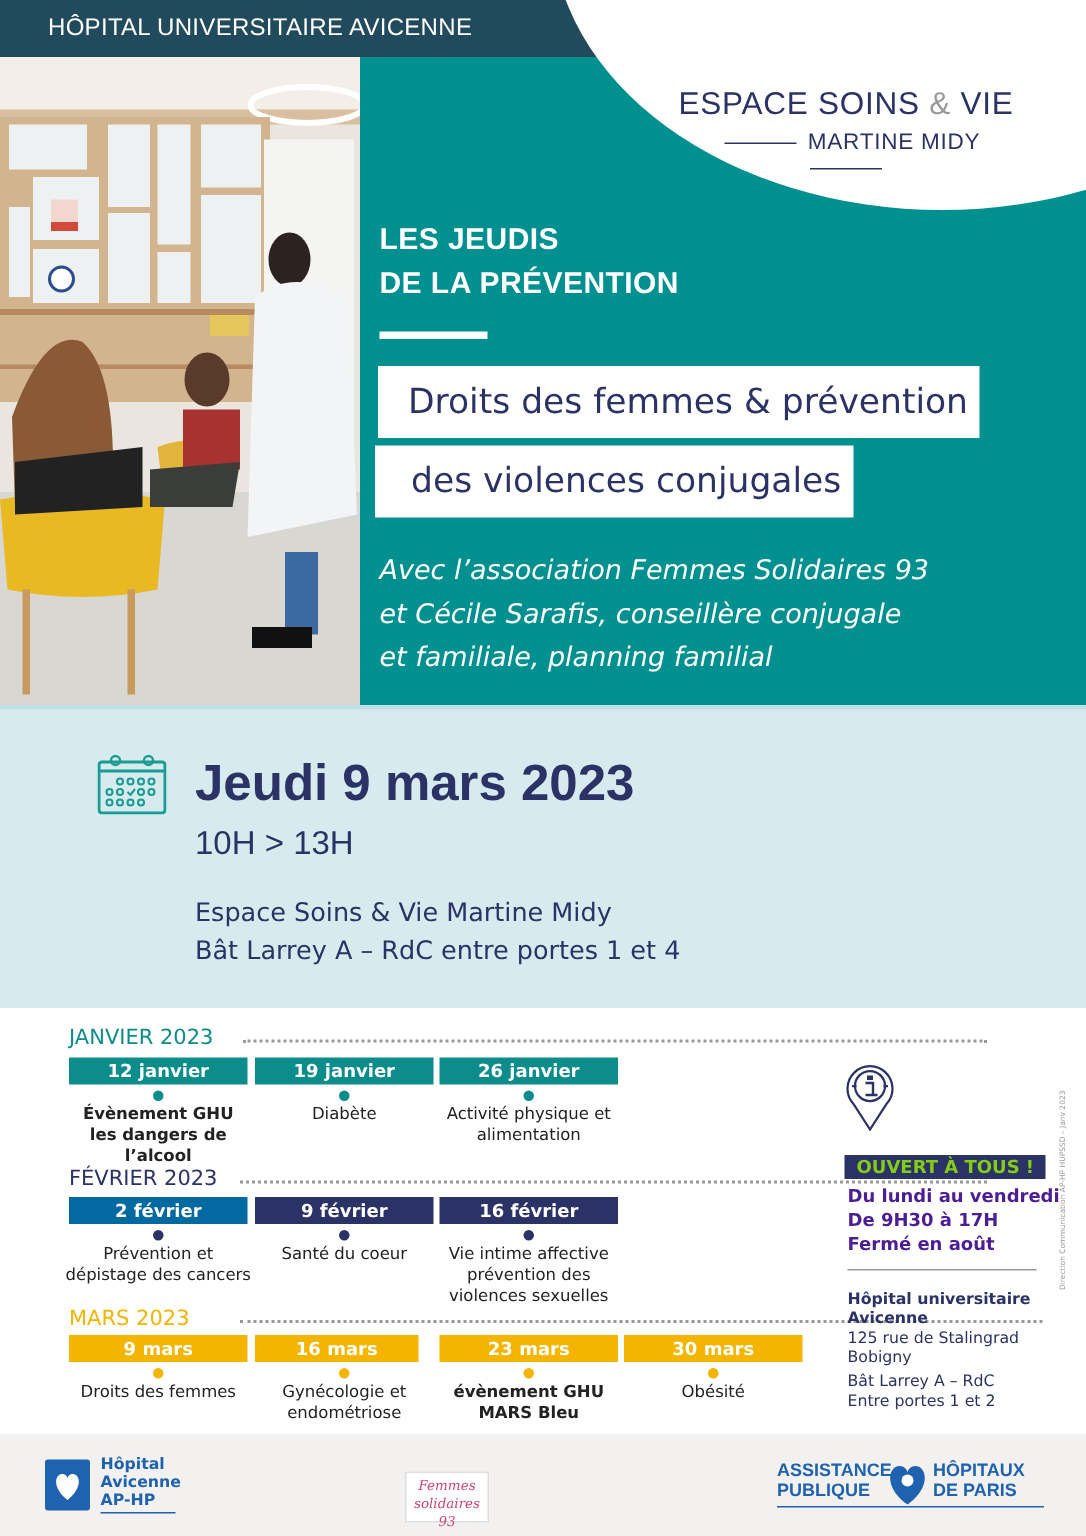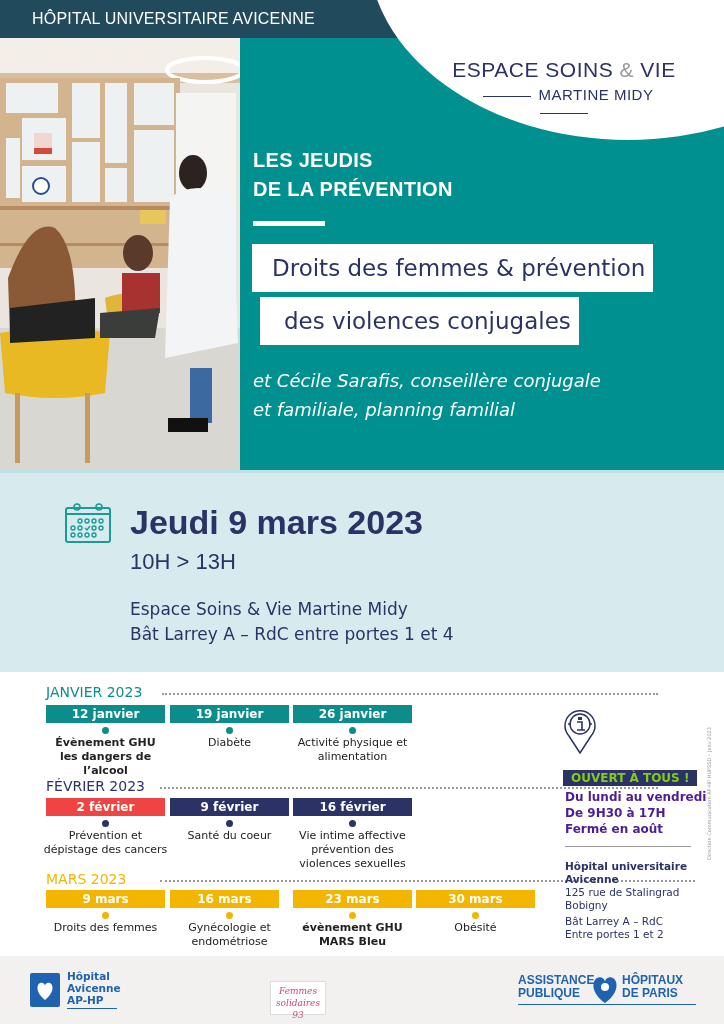--- a/index.html
+++ b/index.html
@@ -13,21 +13,21 @@
   .brand-circle { position:absolute; left:368px; top:-240px; width:520px; height:380px; border-radius:50%; background:#fff; }
   .brand-title { position:absolute; left:444px; top:58px; width:240px; text-align:center; color:#2b3266; font-family:"Liberation Sans", sans-serif; font-size:21px; letter-spacing:0.5px; }
   .brand-title .amp { color:#999; }
   .brand-sub { position:absolute; left:444px; top:86px; width:240px; text-align:center; color:#2b3266; font-family:"Liberation Sans", sans-serif; font-size:15px; letter-spacing:0.5px; }
   .brand-sub:before, .brand-sub:after { content:""; display:inline-block; width:48px; height:1px; background:#2b3266; vertical-align:middle; margin:0 8px; }
 
   .jeudis { position:absolute; left:253px; top:146px; color:#fff; font-family:"Liberation Sans", sans-serif; font-weight:bold; font-size:20px; line-height:29px; letter-spacing:0.3px; }
   .rule { position:absolute; left:253px; top:221px; width:72px; height:5px; background:#fff; }
   .hl { position:absolute; background:#fff; color:#2b3266; font-family:"DejaVu Sans", sans-serif; font-size:23px; padding:0 8px; height:48px; line-height:48px; }
   .hl1 { left:252px; top:244px;padding-left:20px; }
-  .hl2 { left:260px; top:297px;padding-left:24px; }
+  .hl2 { left:250px; top:297px;padding-left:24px; }
   .avec { position:absolute; left:253px; top:366px; color:#fff; font-family:"DejaVu Sans", sans-serif; font-style:italic; font-size:18px; line-height:29px; }
 
   .dateband { position:absolute; left:0; top:470px; width:724px; height:202px; background:#d7ebef; border-top:3px solid #bfe0e5; }
   .cal { position:absolute; left:65px; top:30px; width:46px; height:40px; }
   .date-main { position:absolute; left:130px; top:30px; color:#2b3266; font-family:"Liberation Sans", sans-serif; font-weight:bold; font-size:34px; }
   .date-time { position:absolute; left:130px; top:76px; color:#2b3266; font-family:"Liberation Sans", sans-serif; font-size:22px; }
   .date-loc { position:absolute; left:130px; top:124px; color:#2b3266; font-family:"DejaVu Sans", sans-serif; font-size:17px; line-height:25px; }
 
   .month { position:absolute; left:46px; font-family:"DejaVu Sans", sans-serif; font-size:14px; }
   .dots { position:absolute; border-top:2px dotted #999; height:0; }
@@ -121,20 +121,21 @@
 <div class="brand-sub">MARTINE MIDY</div>
 
 <div class="jeudis">
   <div>LES JEUDIS</div>
   <div>DE LA PRÉVENTION</div>
 </div>
 <div class="rule"></div>
 <div class="hl hl1">Droits des femmes &amp; prévention</div>
 <div class="hl hl2">des violences conjugales</div>
 <div class="avec">
+  <div>Avec l’association Femmes Solidaires 93</div>
   <div>et Cécile Sarafis, conseillère conjugale</div>
   <div>et familiale, planning familial</div>
 </div>
 
 <div class="dateband">
   <svg class="cal" viewBox="0 0 46 40">
     <rect x="1" y="5" width="44" height="34" rx="2" fill="none" stroke="#1a9b94" stroke-width="2"></rect>
     <line x1="1" y1="11" x2="45" y2="11" stroke="#1a9b94" stroke-width="2"></line>
     <circle cx="12" cy="4" r="3" fill="none" stroke="#1a9b94" stroke-width="1.6"></circle>
     <circle cx="34" cy="4" r="3" fill="none" stroke="#1a9b94" stroke-width="1.6"></circle>
@@ -178,21 +179,21 @@
 <div class="evt" style="left:167px;top:736px;">
   <div>Diabète</div>
 </div>
 <div class="evt" style="left:290px;top:736px;">
   <div>Activité physique et</div>
   <div>alimentation</div>
 </div>
 
 <div class="month" style="top:778px;color:#2b3266;">FÉVRIER 2023</div>
 <div class="dots" style="left:160px;top:787px;width:498px;"></div>
-<div class="pill" style="left:46px;top:798px;width:119px;background:#ef4444;">2 février</div>
+<div class="pill" style="left:46px;top:798px;width:119px;background:#0369a1;">2 février</div>
 <div class="pill" style="left:170px;top:798px;width:119px;background:#2b3266;">9 février</div>
 <div class="pill" style="left:293px;top:798px;width:119px;background:#2b3266;">16 février</div>
 <div class="dot" style="left:102px;top:820px;background:#2b3266;"></div>
 <div class="dot" style="left:226px;top:820px;background:#2b3266;"></div>
 <div class="dot" style="left:349px;top:820px;background:#2b3266;"></div>
 <div class="evt" style="left:43px;top:829px;">
   <div>Prévention et</div>
   <div>dépistage des cancers</div>
 </div>
 <div class="evt" style="left:167px;top:829px;">

